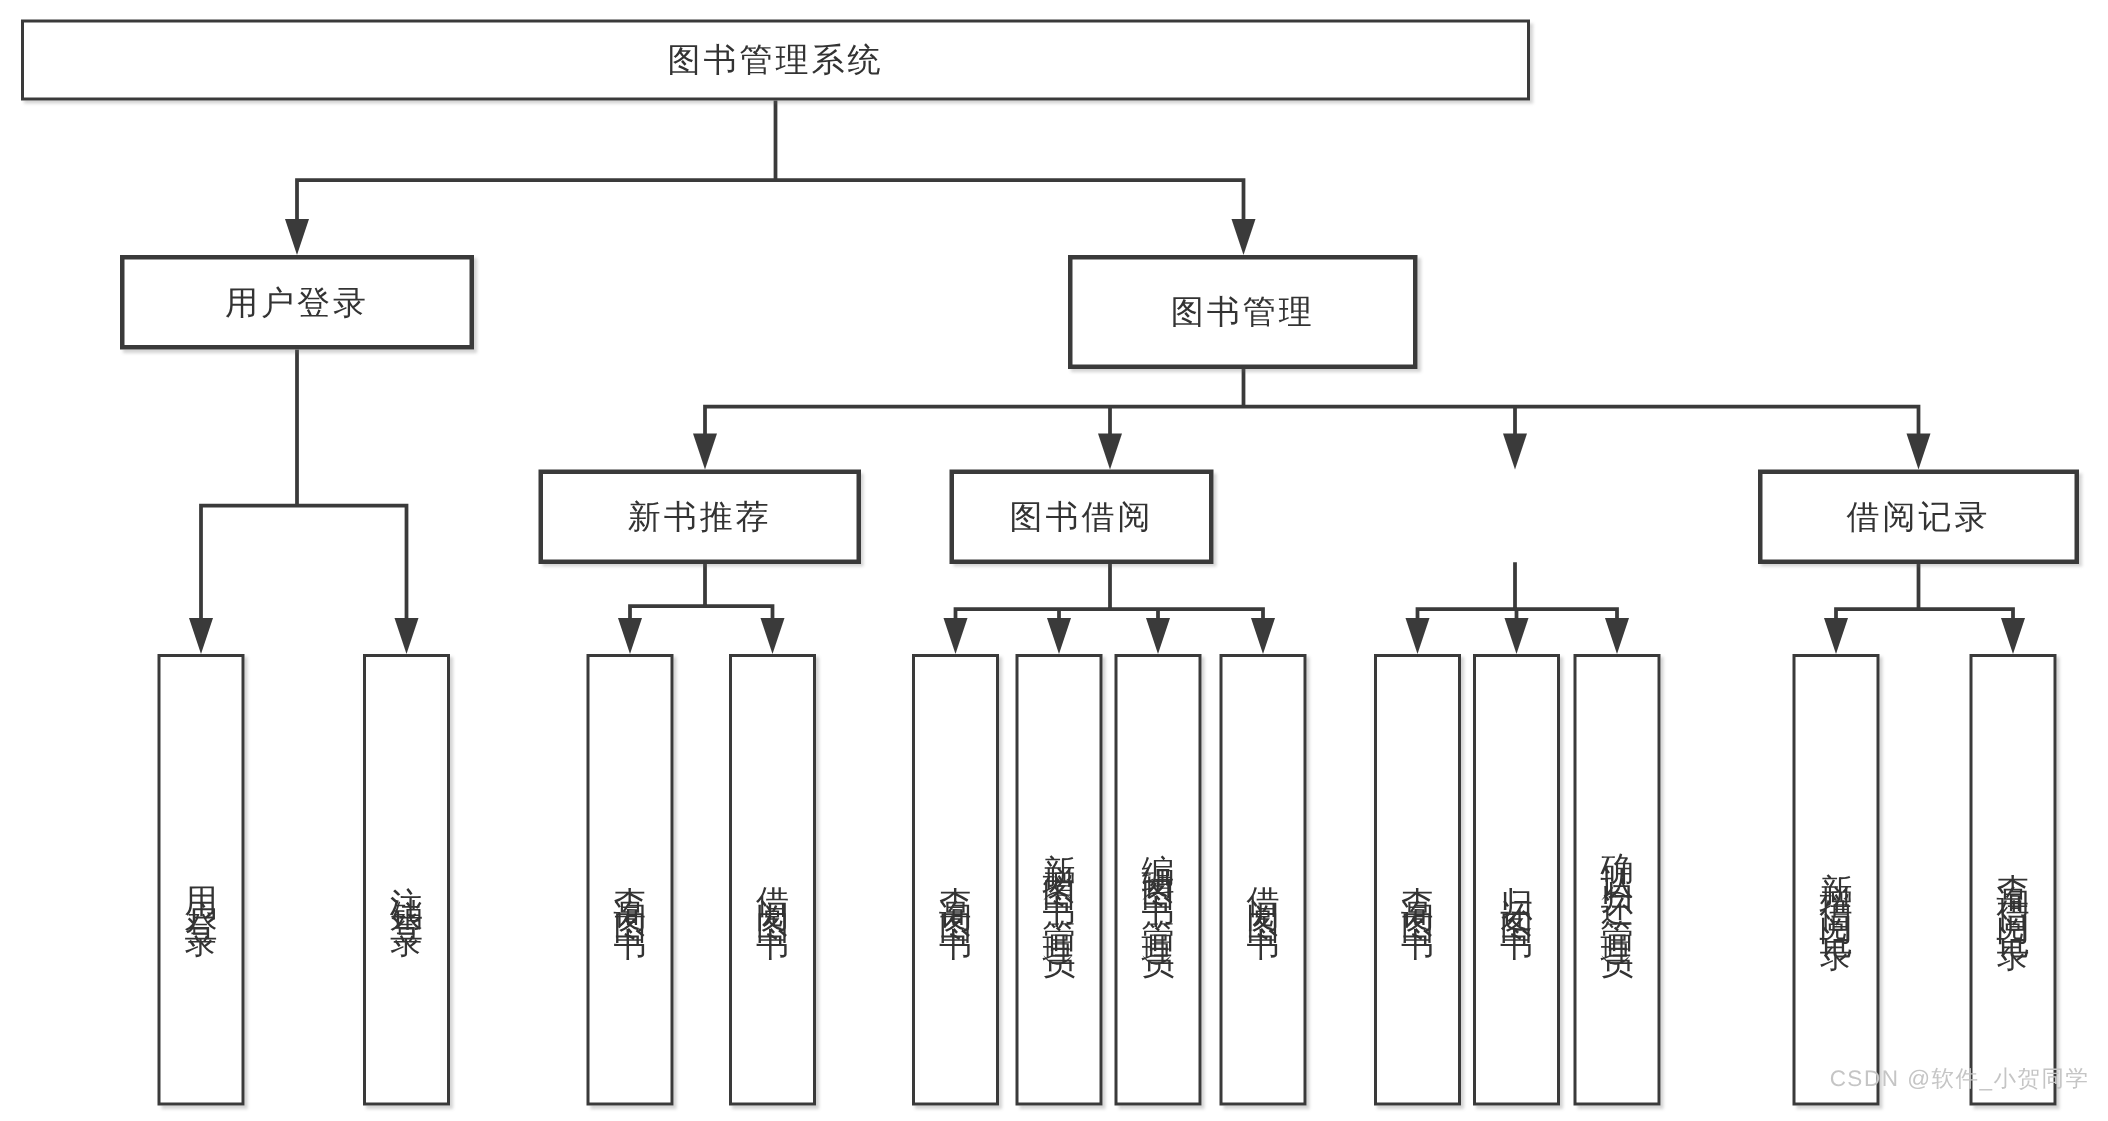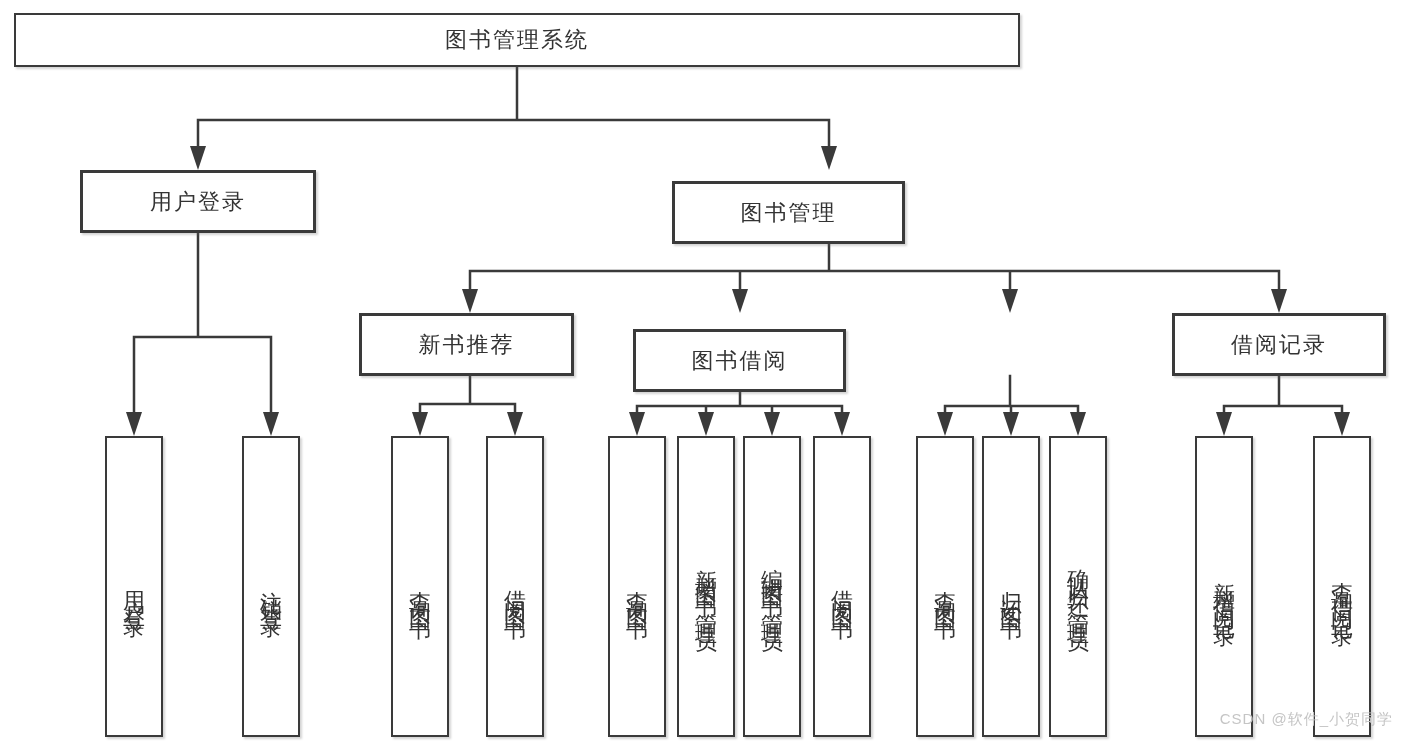--- a/index.html
+++ b/index.html
@@ -82,27 +82,27 @@
       <polygon points="1216,412 1232,412 1224,436" fill="#3a3a3a"></polygon>
       <polygon points="1334,412 1350,412 1342,436" fill="#3a3a3a"></polygon>
     </svg>
   <div id="watermark">CSDN @软件_小贺同学</div>
 <div class="node h lvl0" style="left: 14px; top: 13px; width: 1006px; height: 54px;">
       <span class="label">图书管理系统</span>
     </div>
     <div class="node h lvl1" style="left: 80px; top: 170px; width: 236px; height: 63px;">
       <span class="label">用户登录</span>
     </div>
-    <div class="node h lvl1" style="left: 672px; top: 170px; width: 233px; height: 63px; margin-top: 11px;">
+    <div class="node h lvl1" style="left: 712px; top: 170px; width: 233px; height: 76px;">
       <span class="label">图书管理</span>
     </div>
     <div class="node h lvl2" style="left: 359px; top: 313px; width: 215px; height: 63px;">
       <span class="label">新书推荐</span>
     </div>
-    <div class="node h lvl2" style="left: 633px; top: 313px; width: 213px; height: 63px; margin-top: 16px;">
+    <div class="node h lvl2" style="left: 633px; top: 313px; width: 176px; height: 63px;">
       <span class="label">图书借阅</span>
     </div>
     <div class="node h lvl2" style="left: 1172px; top: 313px; width: 214px; height: 63px;">
       <span class="label">借阅记录</span>
     </div>
     <div class="node v lvl3" style="left: 105px; top: 436px; width: 58px; height: 301px;">
       <span class="label">用户登录</span>
     </div>
     <div class="node v lvl3" style="left: 242px; top: 436px; width: 58px; height: 301px;">
       <span class="label">注销登录</span>

